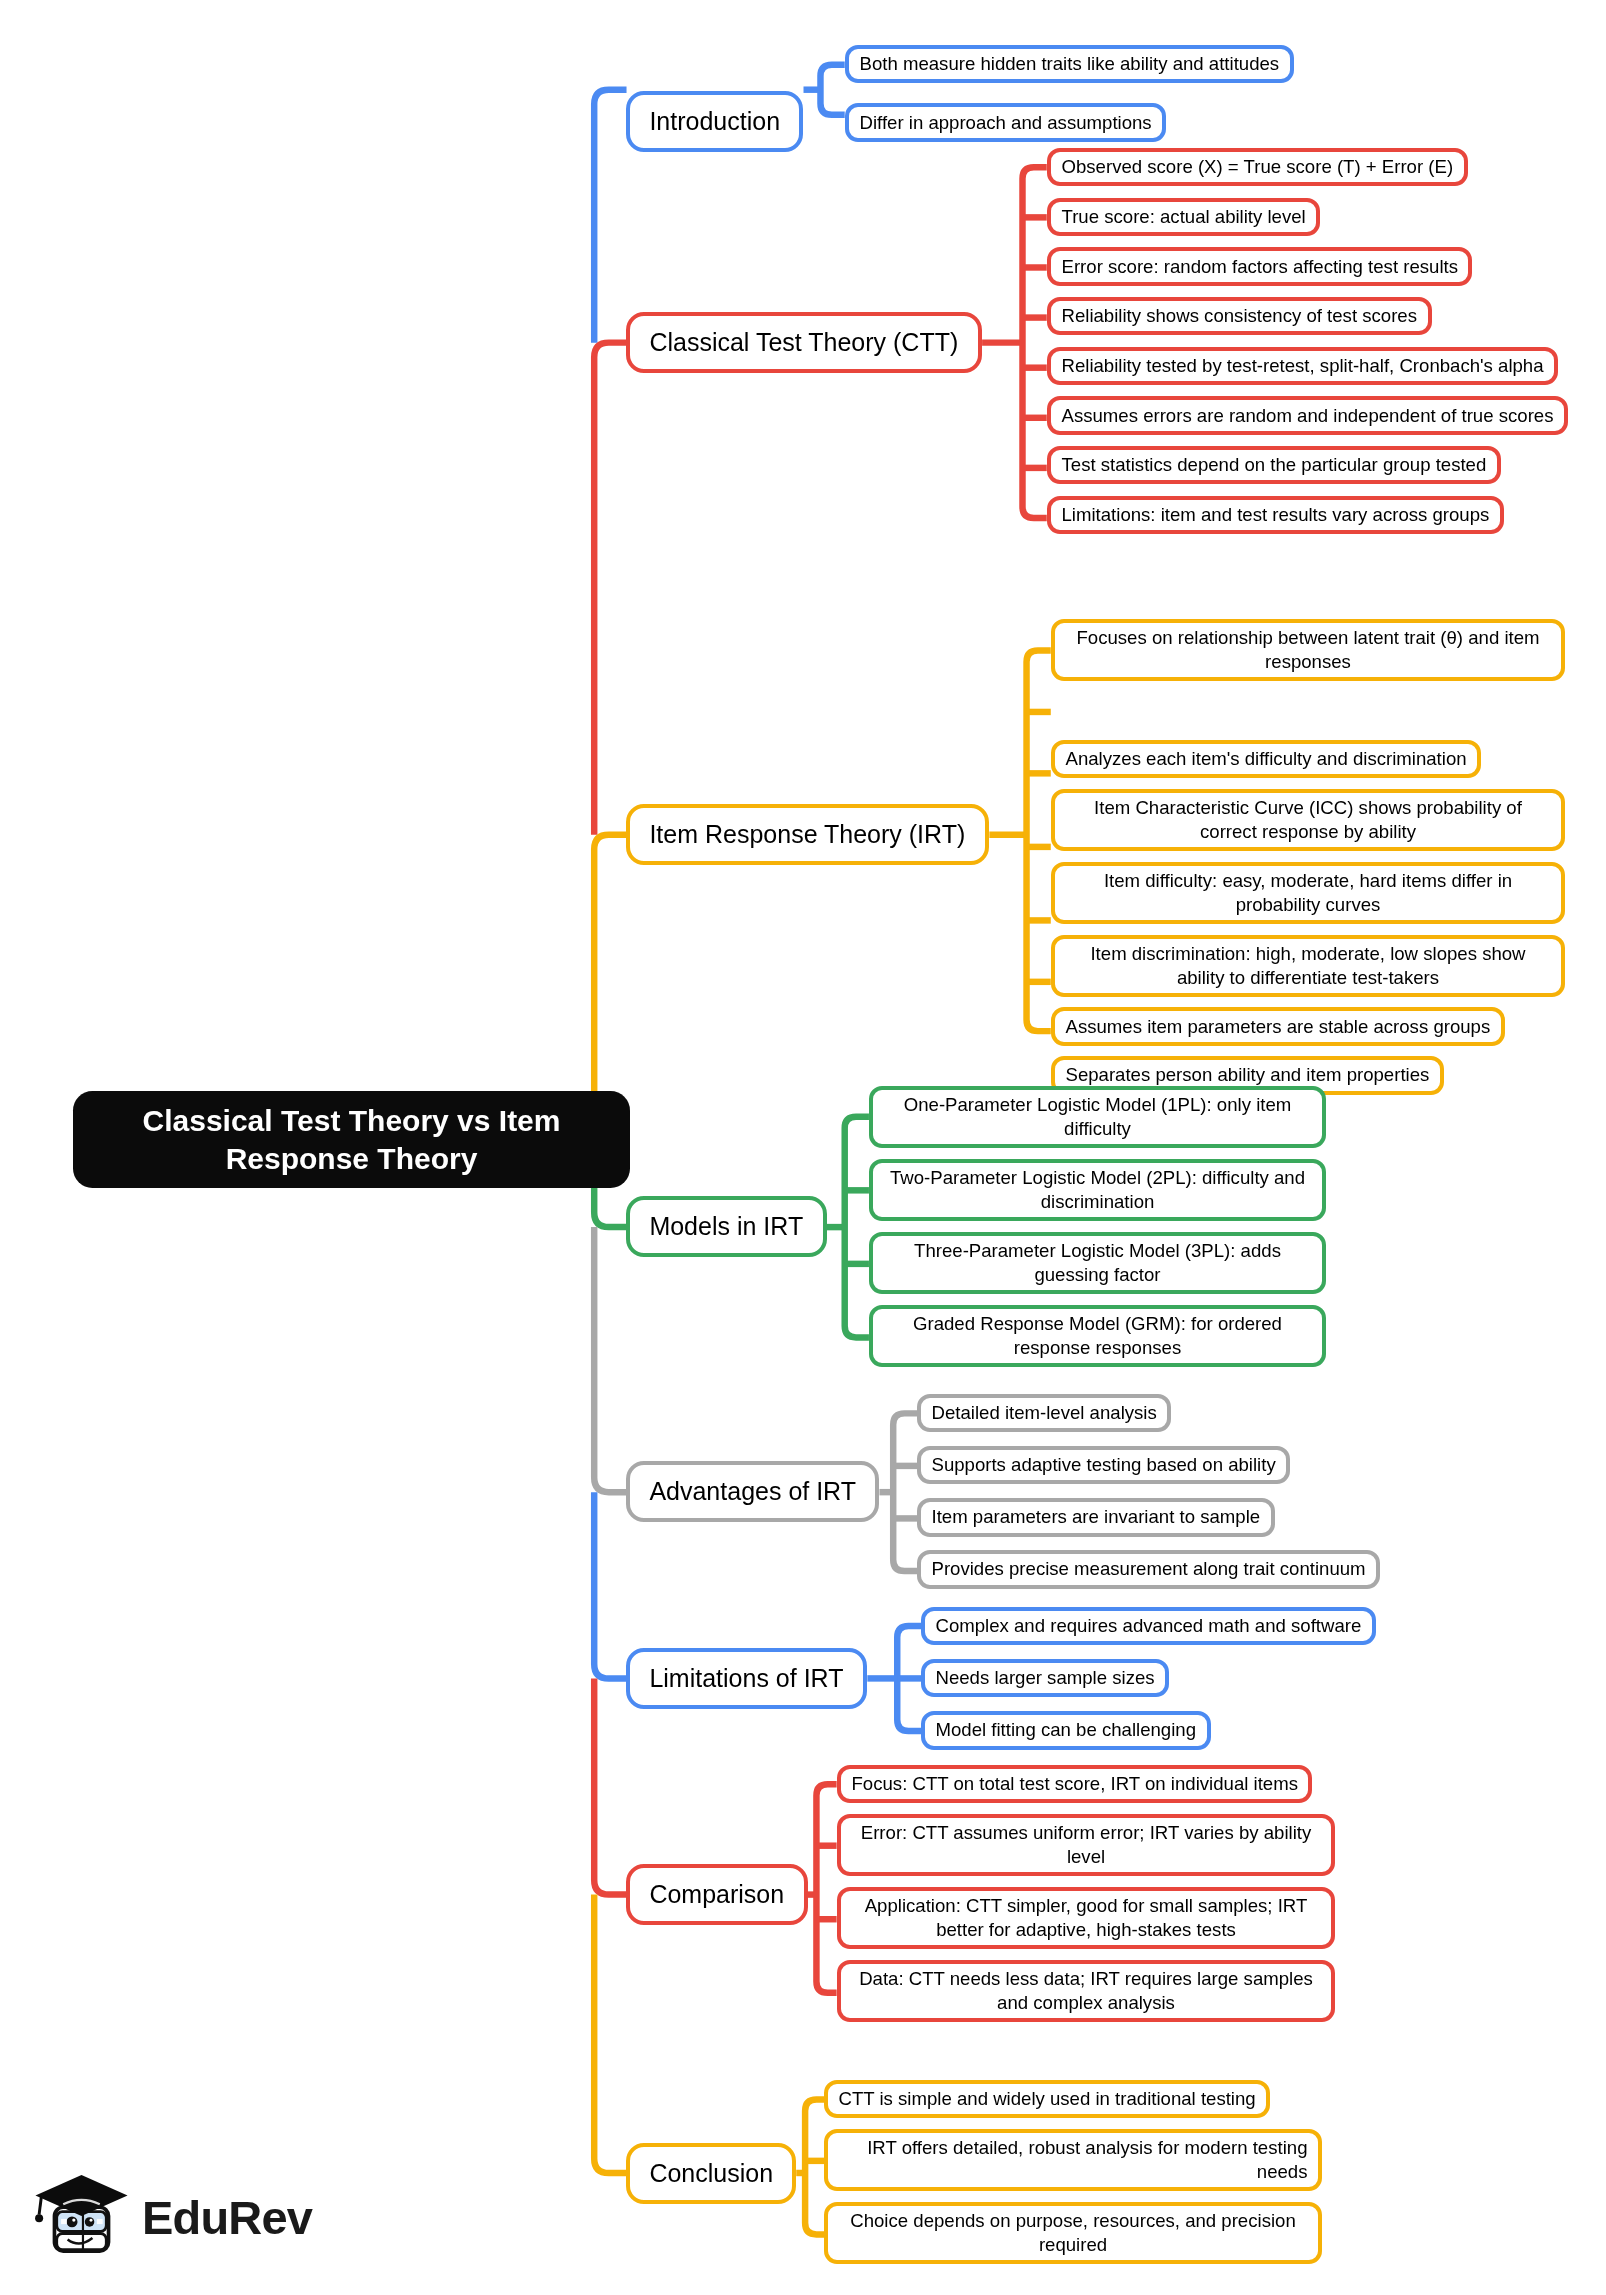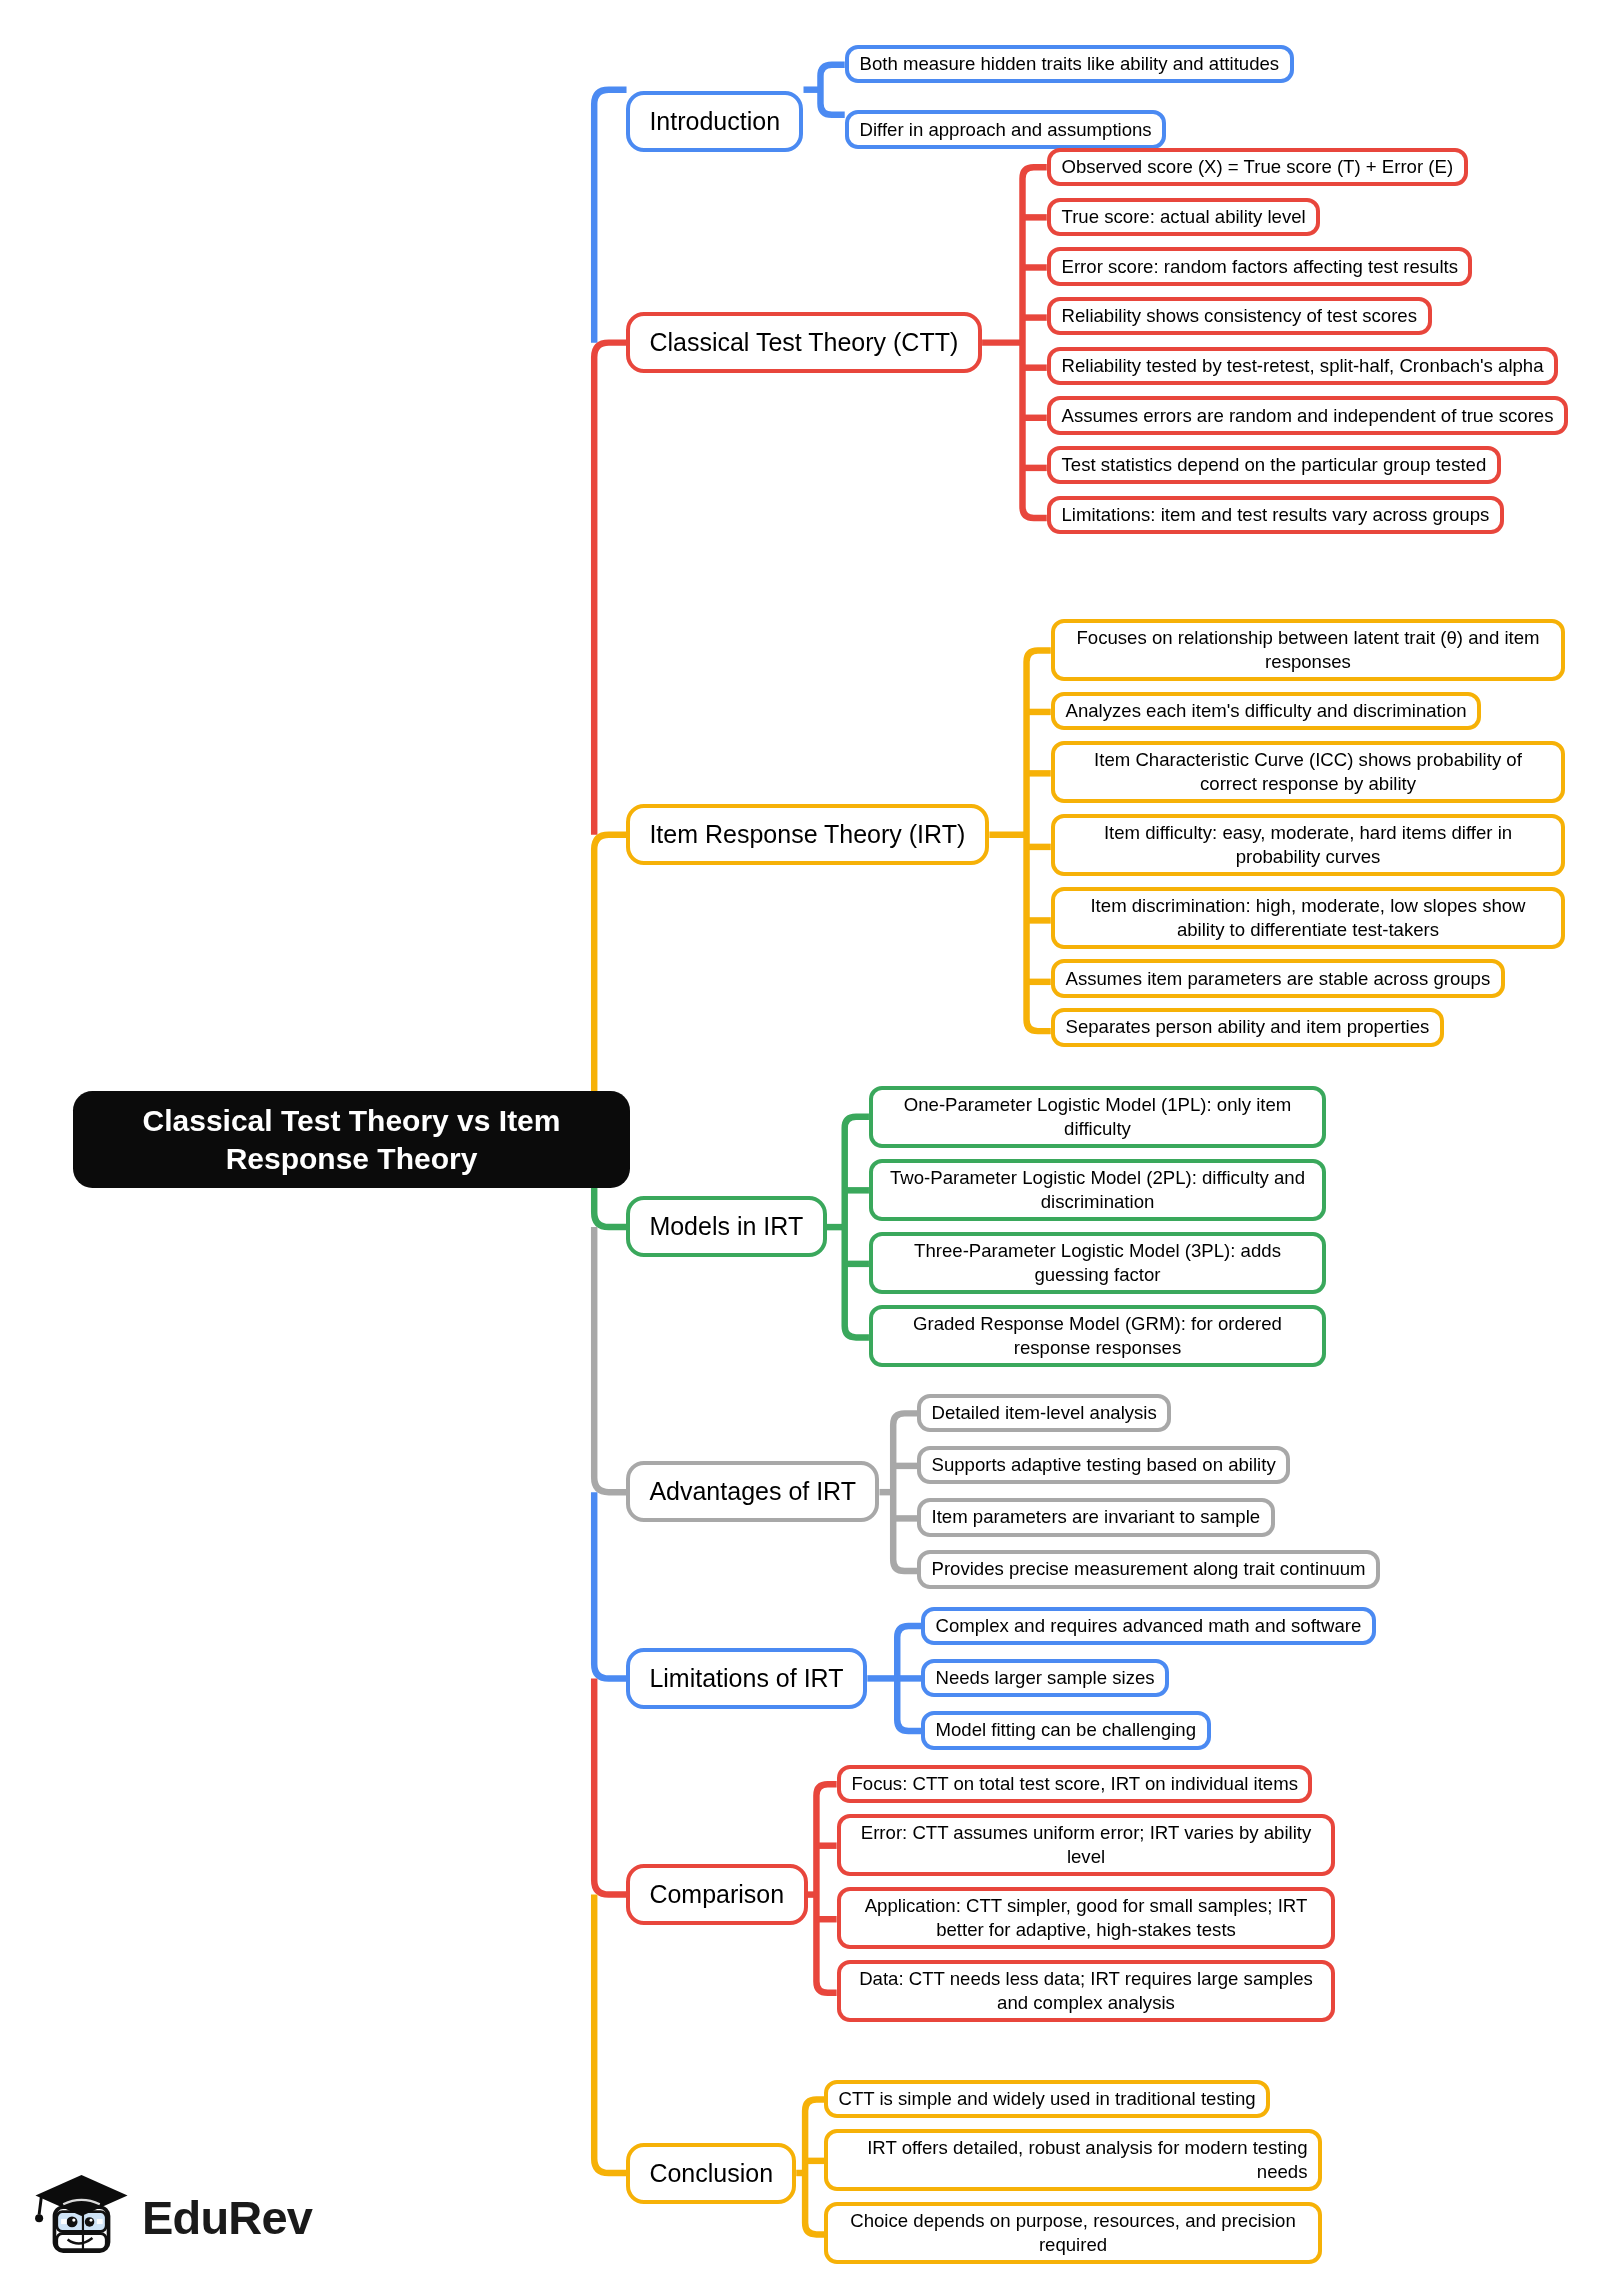--- a/index.html
+++ b/index.html
@@ -141,39 +141,39 @@
       <rect x="37" y="62" width="8" height="7" fill="#fff" opacity="0.9"></rect>
       <rect x="86" y="62" width="8" height="7" fill="#fff" opacity="0.9"></rect>
       <path d="M 46 90 Q 62 102 80 88" stroke="#111" stroke-width="3.5" fill="none"></path>
       <polygon points="65,2 128,30 65,58 2,30" fill="#0c0c0c"></polygon>
       <path d="M 10 32 L 7 56" stroke="#0c0c0c" stroke-width="4" fill="none"></path>
       <circle cx="7" cy="61" r="5.5" fill="#0c0c0c"></circle>
       <path d="M 40 42 Q 65 30 90 42" stroke="#fff" stroke-width="3" fill="none" opacity="0.85"></path>
     </svg>
     <span class="logo-text">EduRev</span>
   </div>
-<div class="leaves" style="left: 845px; top: 45px; row-gap: 27px;">
+<div class="leaves" style="left: 845px; top: 45px; row-gap: 20px;">
       <div class="leaf" style="border-color: rgb(75, 138, 242); max-width: 485px;">Both measure hidden traits like ability and attitudes</div>
       <div class="leaf" style="border-color: rgb(75, 138, 242); max-width: 485px;">Differ in approach and assumptions</div>
     </div>
     <div class="branch-node" style="border-color: rgb(75, 138, 242); left: 626px; top: 59px; margin-top: 32px;">Introduction</div>
     <div class="leaves" style="left: 1047px; top: 148px; row-gap: 11.3px;">
       <div class="leaf" style="border-color: rgb(232, 70, 60); max-width: 501px;">Observed score (X) = True score (T) + Error (E)</div>
       <div class="leaf" style="border-color: rgb(232, 70, 60); max-width: 501px;">True score: actual ability level</div>
       <div class="leaf" style="border-color: rgb(232, 70, 60); max-width: 501px;">Error score: random factors affecting test results</div>
       <div class="leaf" style="border-color: rgb(232, 70, 60); max-width: 501px;">Reliability shows consistency of test scores</div>
       <div class="leaf" style="border-color: rgb(232, 70, 60); max-width: 501px;">Reliability tested by test-retest, split-half, Cronbach's alpha</div>
       <div class="leaf" style="border-color: rgb(232, 70, 60); max-width: 501px;">Assumes errors are random and independent of true scores</div>
       <div class="leaf" style="border-color: rgb(232, 70, 60); max-width: 501px;">Test statistics depend on the particular group tested</div>
       <div class="leaf" style="border-color: rgb(232, 70, 60); max-width: 501px;">Limitations: item and test results vary across groups</div>
     </div>
     <div class="branch-node" style="border-color: rgb(232, 70, 60); left: 626px; top: 312px;">Classical Test Theory (CTT)</div>
     <div class="leaves" style="left: 1051px; top: 619px; row-gap: 10.5px;">
       <div class="leaf" style="border-color: rgb(246, 177, 7); max-width: 485px;">Focuses on relationship between latent trait (θ) and item responses</div>
-      <div class="leaf" style="border-color: rgb(246, 177, 7); max-width: 485px;">Analyzes each item's difficulty and discrimination</div>
+      <div class="leaf" style="border-color: rgb(246, 177, 7); max-width: 485px; margin-top: 48px;">Analyzes each item's difficulty and discrimination</div>
       <div class="leaf" style="border-color: rgb(246, 177, 7); max-width: 485px;">Item Characteristic Curve (ICC) shows probability of correct response by ability</div>
       <div class="leaf" style="border-color: rgb(246, 177, 7); max-width: 485px;">Item difficulty: easy, moderate, hard items differ in probability curves</div>
       <div class="leaf" style="border-color: rgb(246, 177, 7); max-width: 485px;">Item discrimination: high, moderate, low slopes show ability to differentiate test-takers</div>
       <div class="leaf" style="border-color: rgb(246, 177, 7); max-width: 485px;">Assumes item parameters are stable across groups</div>
       <div class="leaf" style="border-color: rgb(246, 177, 7); max-width: 485px;">Separates person ability and item properties</div>
     </div>
     <div class="branch-node" style="border-color: rgb(246, 177, 7); left: 626px; top: 804px;">Item Response Theory (IRT)</div>
     <div class="leaves" style="left: 869px; top: 1086px; row-gap: 10.5px;">
       <div class="leaf" style="border-color: rgb(58, 168, 92); max-width: 428px;">One-Parameter Logistic Model (1PL): only item difficulty</div>
       <div class="leaf" style="border-color: rgb(58, 168, 92); max-width: 428px;">Two-Parameter Logistic Model (2PL): difficulty and discrimination</div>

